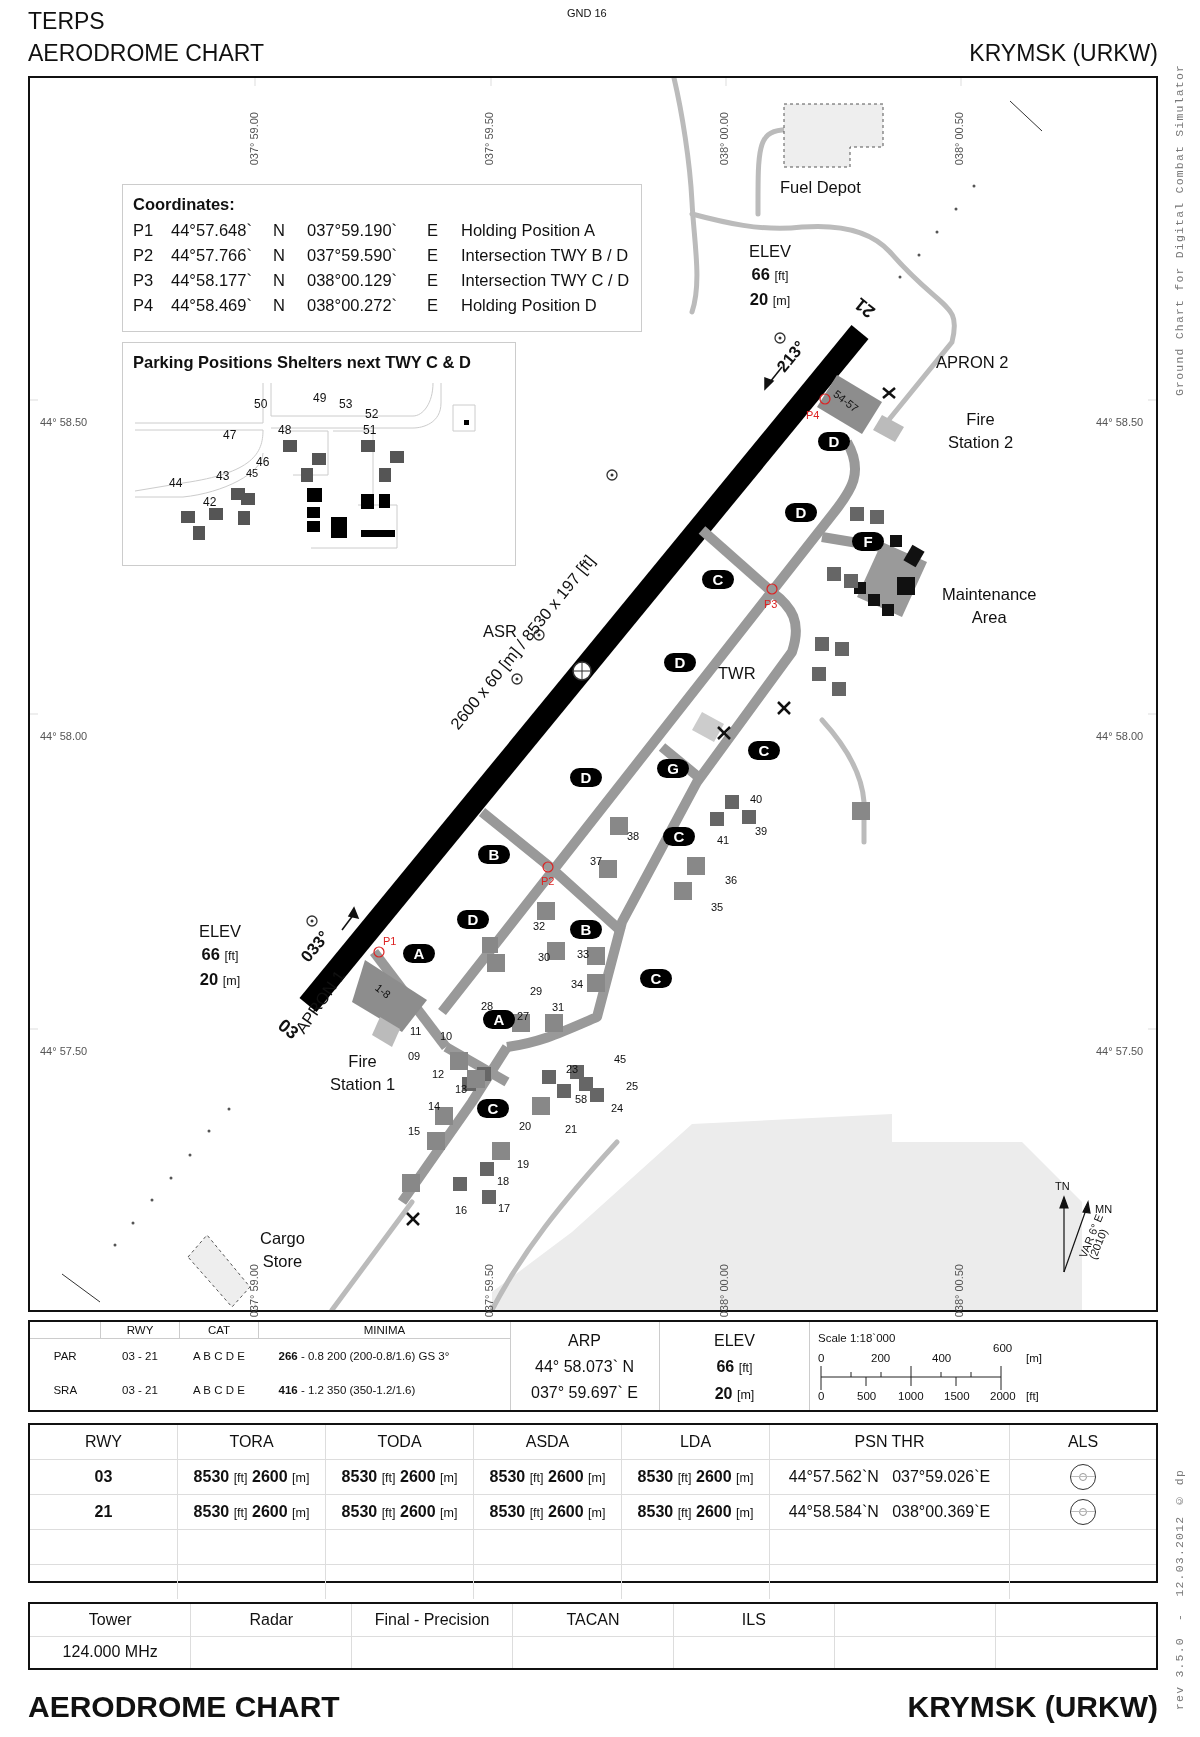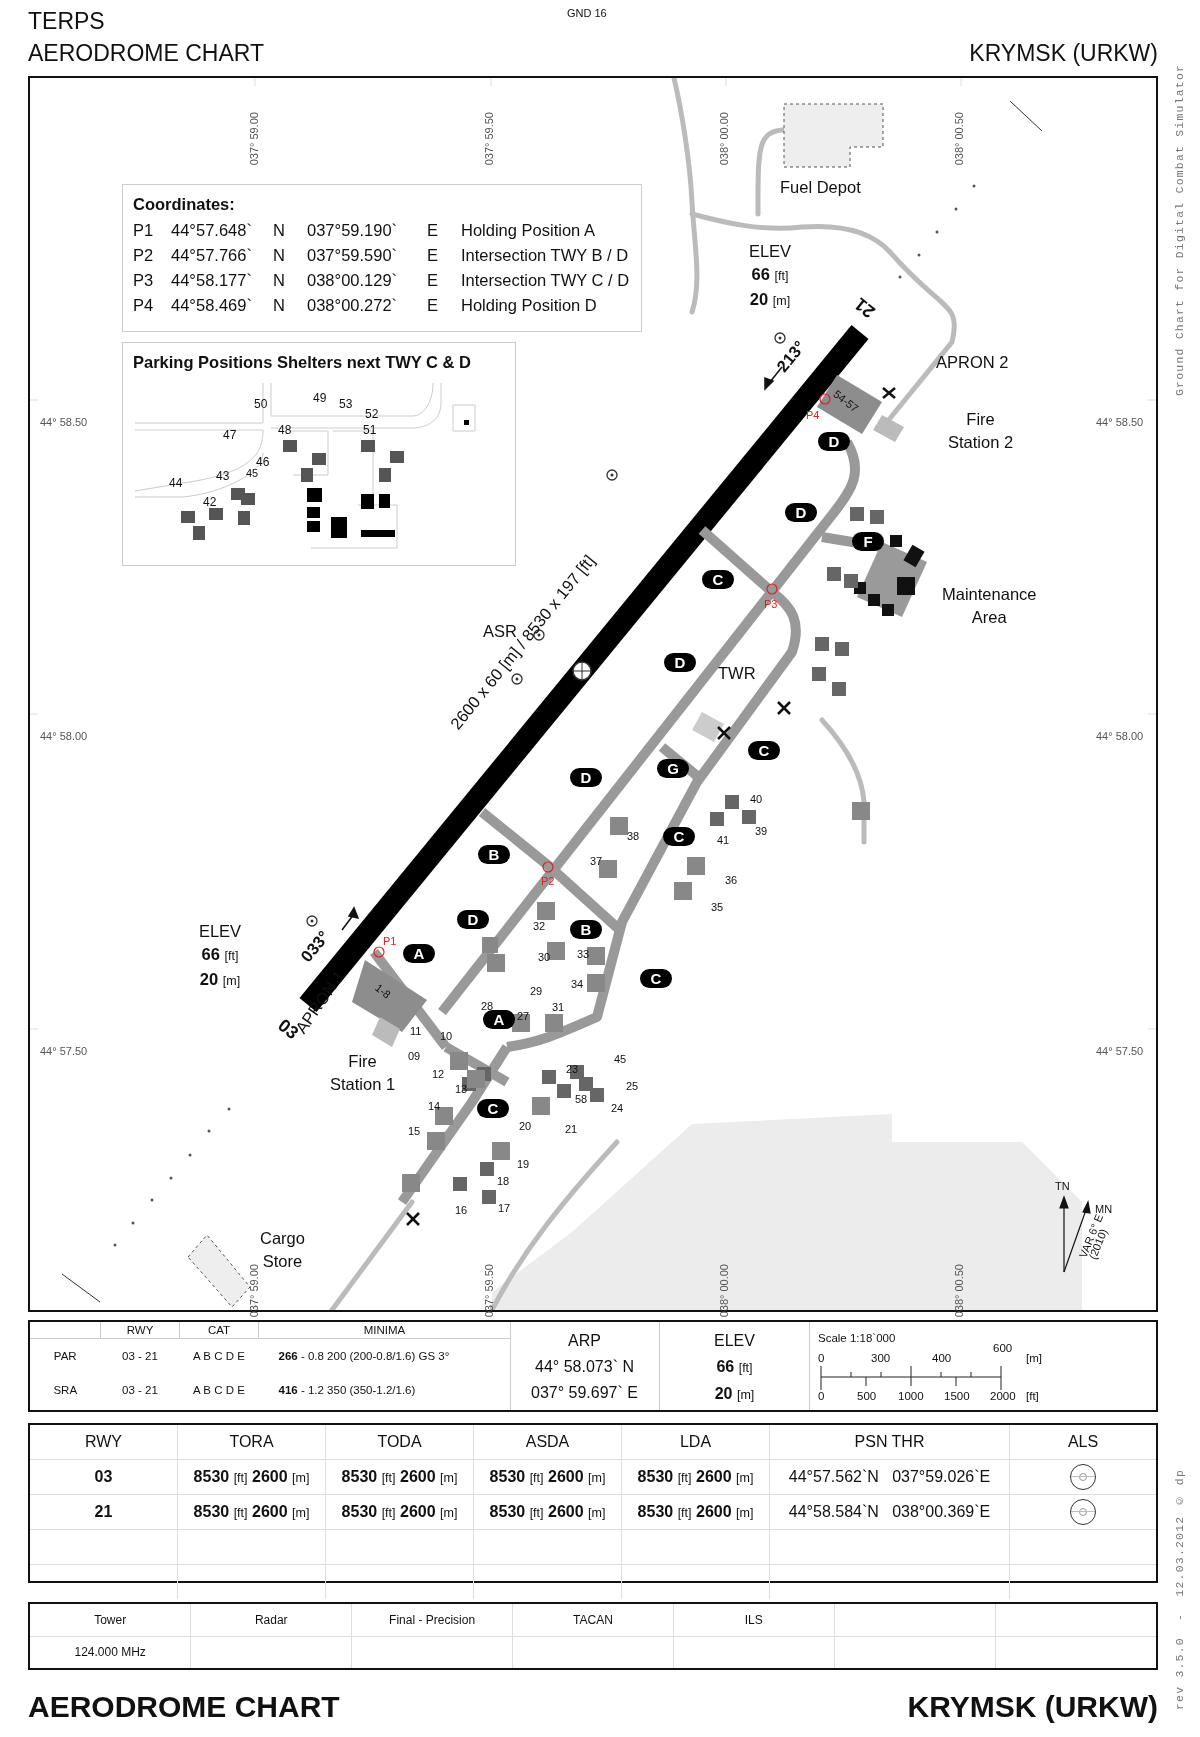--- a/index.html
+++ b/index.html
@@ -40,21 +40,21 @@
   .rwytbl td:first-child{border-left:none;}
   .rwytbl td:last-child{border-right:none;}
   .rwytbl tr:last-child td{border-bottom:none;}
   .b{font-weight:bold;}
   .u{font-size:12.5px;}
   .als{display:inline-block;width:24px;height:24px;border:1px solid #333;border-radius:50%;position:relative;vertical-align:middle;}
   .als:before{content:"";position:absolute;left:8px;top:8px;width:6px;height:6px;border:1px solid #999;border-radius:50%;}
   .als:after{content:"";position:absolute;left:0;top:11px;width:24px;height:1px;background:#bbb;}
   
   .freq{position:absolute;left:28px;top:1602px;width:1130px;height:68px;border:2px solid #111;box-sizing:border-box;}
-  .freq table{border-collapse:collapse;width:100%;height:100%;font-size:12px;}
+  .freq table{border-collapse:collapse;width:100%;height:100%;font-size:16px;}
   .freq td{border:1px solid #ddd;text-align:center;width:14.28%;}
   .freq tr:first-child td{border-top:none;}
   .freq td:first-child{border-left:none;}
   .freq td:last-child{border-right:none;}
   .freq tr:last-child td{border-bottom:none;}
   .footer{position:absolute;top:1690px;font-size:30px;font-weight:bold;}
 </style>
 </head>
 <body>
 
@@ -486,21 +486,21 @@
     <div>037° 59.697`  E</div>
   </div>
   <div class="elev2">
     <div>ELEV</div>
     <div><b>66</b> <span class="u">[ft]</span></div>
     <div><b>20</b> <span class="u">[m]</span></div>
   </div>
   <div class="scale">
     <div class="abs" style="left:8px;top:10px;">Scale 1:18`000</div>
     <span class="abs" style="left:8px;top:30px;">0</span>
-    <span class="abs" style="left:61px;top:30px;">300</span>
+    <span class="abs" style="left:61px;top:30px;">200</span>
     <span class="abs" style="left:122px;top:30px;">400</span>
     <span class="abs" style="left:183px;top:20px;">600</span>
     <span class="abs" style="left:216px;top:30px;">[m]</span>
     <svg class="abs" style="left:0;top:0" width="240" height="88">
       <g stroke="#222" stroke-width="1">
         <line x1="11" y1="55" x2="191" y2="55"></line>
         <line x1="11" y1="44" x2="11" y2="68"></line>
           <line x1="41" y1="50" x2="41" y2="55"></line>
           <line x1="71" y1="50" x2="71" y2="55"></line>
           <line x1="101" y1="44" x2="101" y2="55"></line>

